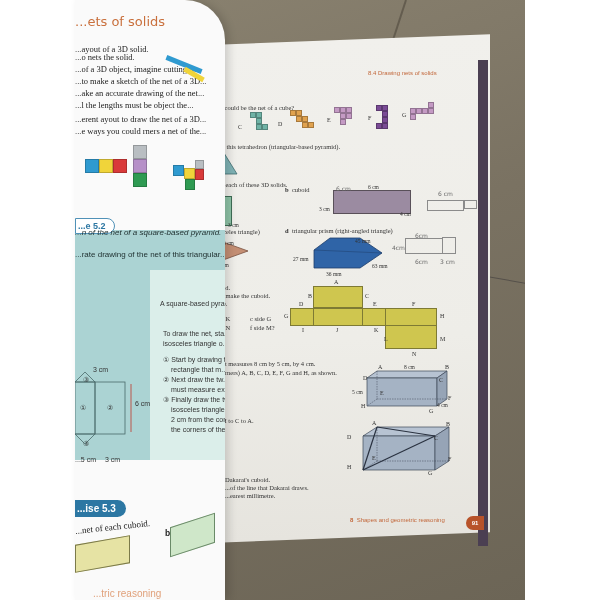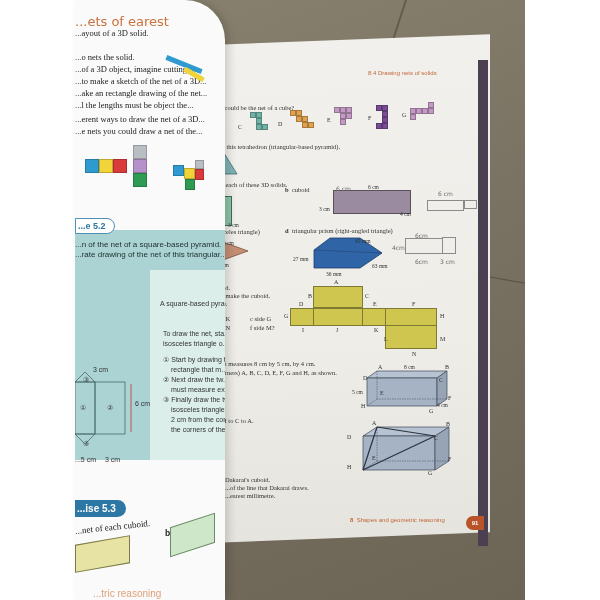--- a/index.html
+++ b/index.html
@@ -234,29 +234,29 @@
 <div class="lbl" style="left:347px;top:464px;">H</div>
 
 <div class="rp-text" style="left:225px;top:476px;">Dakarai's cuboid.</div>
 <div class="rp-text" style="left:225px;top:484px;">...of the line that Dakarai draws.</div>
 <div class="rp-text" style="left:225px;top:492px;">...earest millimetre.</div>
 
 <div class="page-footer"><b>8</b>&nbsp; <span>Shapes and geometric reasoning</span></div>
 <div class="page-num">91</div>
 
 <div class="left-page">
-  <div class="lp-title">...ets of earest</div>
-  <div class="lp-line" style="top:28px;">...ayout of a 3D solid.</div>
+  <div class="lp-title">...ets of solids</div>
+  <div class="lp-line" style="top:44px;">...ayout of a 3D solid.</div>
   <div class="lp-line" style="top:52px;">...o nets the solid.</div>
   <div class="lp-line" style="top:64px;">...of a 3D object, imagine cutting it...</div>
   <div class="lp-line" style="top:76px;">...to make a sketch of the net of a 3D...</div>
-  <div class="lp-line" style="top:88px;">...ake an rectangle drawing of the net...</div>
+  <div class="lp-line" style="top:88px;">...ake an accurate drawing of the net...</div>
   <div class="lp-line" style="top:100px;">...l the lengths must be object the...</div>
-  <div class="lp-line" style="top:114px;">...erent ways to draw the net of a 3D...</div>
-  <div class="lp-line" style="top:126px;">...e nets you could draw a net of the...</div>
+  <div class="lp-line" style="top:114px;">...erent ayout to draw the net of a 3D...</div>
+  <div class="lp-line" style="top:126px;">...e ways you could rners a net of the...</div>
 
   <div>
     <div class="sq" style="left:58px;top:145px;background:#b9bec2"></div>
     <div class="sq" style="left:10px;top:159px;background:#2f9ad0"></div>
     <div class="sq" style="left:24px;top:159px;background:#f0d43a"></div>
     <div class="sq" style="left:38px;top:159px;background:#d93a3a"></div>
     <div class="sq" style="left:58px;top:159px;background:#b690c8"></div>
     <div class="sq" style="left:58px;top:173px;background:#2e9a52"></div>
   </div>
   <div>
@@ -265,21 +265,21 @@
     <div class="sq" style="left:120px;top:160px;background:#b9bec2;width:9px;height:9px"></div>
     <div class="sq" style="left:120px;top:169px;background:#d93a3a;width:9px;height:11px"></div>
     <div class="sq" style="left:110px;top:179px;background:#2e9a52;width:10px;height:11px"></div>
   </div>
   <div style="position:absolute;left:90px;top:62px;width:38px;height:5px;background:#2f9ad0;transform:rotate(22deg)"></div>
   <div style="position:absolute;left:108px;top:72px;width:22px;height:5px;background:#f0d43a;transform:rotate(30deg)"></div>
 
   <div class="teal-band"></div>
   <div class="teal-band-light"></div>
   <div class="ex-badge">...e 5.2</div>
-  <div class="ex-text" style="top:240px;">...n of the net of a square-based pyramid.</div>
+  <div class="ex-text" style="top:228px;font-style:italic;">...n of the net of a square-based pyramid.</div>
   <div class="ex-text" style="top:250px;">...rate drawing of the net of this triangular...</div>
 
   <div class="pyr-text" style="left:85px;top:300px;">A square-based pyram...</div>
   <div class="pyr-text" style="left:88px;top:330px;">To draw the net, sta...</div>
   <div class="pyr-text" style="left:88px;top:340px;">isosceles triangle o...</div>
   <div class="pyr-text" style="left:88px;top:356px;">① Start by drawing th...</div>
   <div class="pyr-text" style="left:96px;top:366px;">rectangle that m...</div>
   <div class="pyr-text" style="left:88px;top:376px;">② Next draw the tw...</div>
   <div class="pyr-text" style="left:96px;top:386px;">must measure ex...</div>
   <div class="pyr-text" style="left:88px;top:396px;">③ Finally draw the tw...</div>

